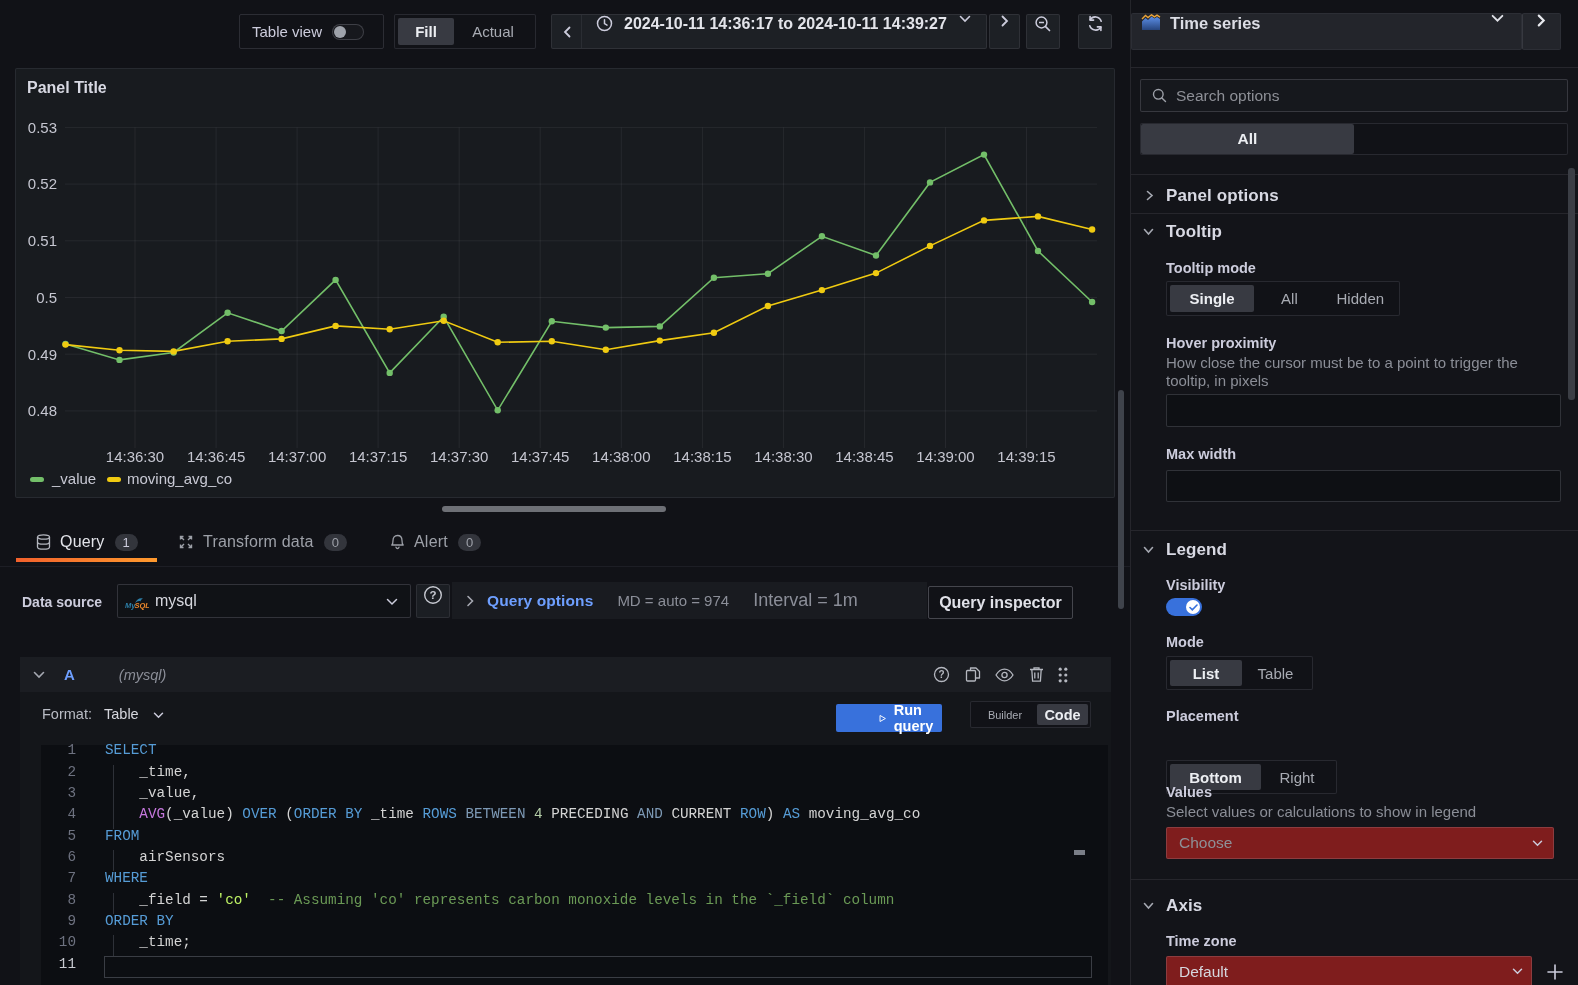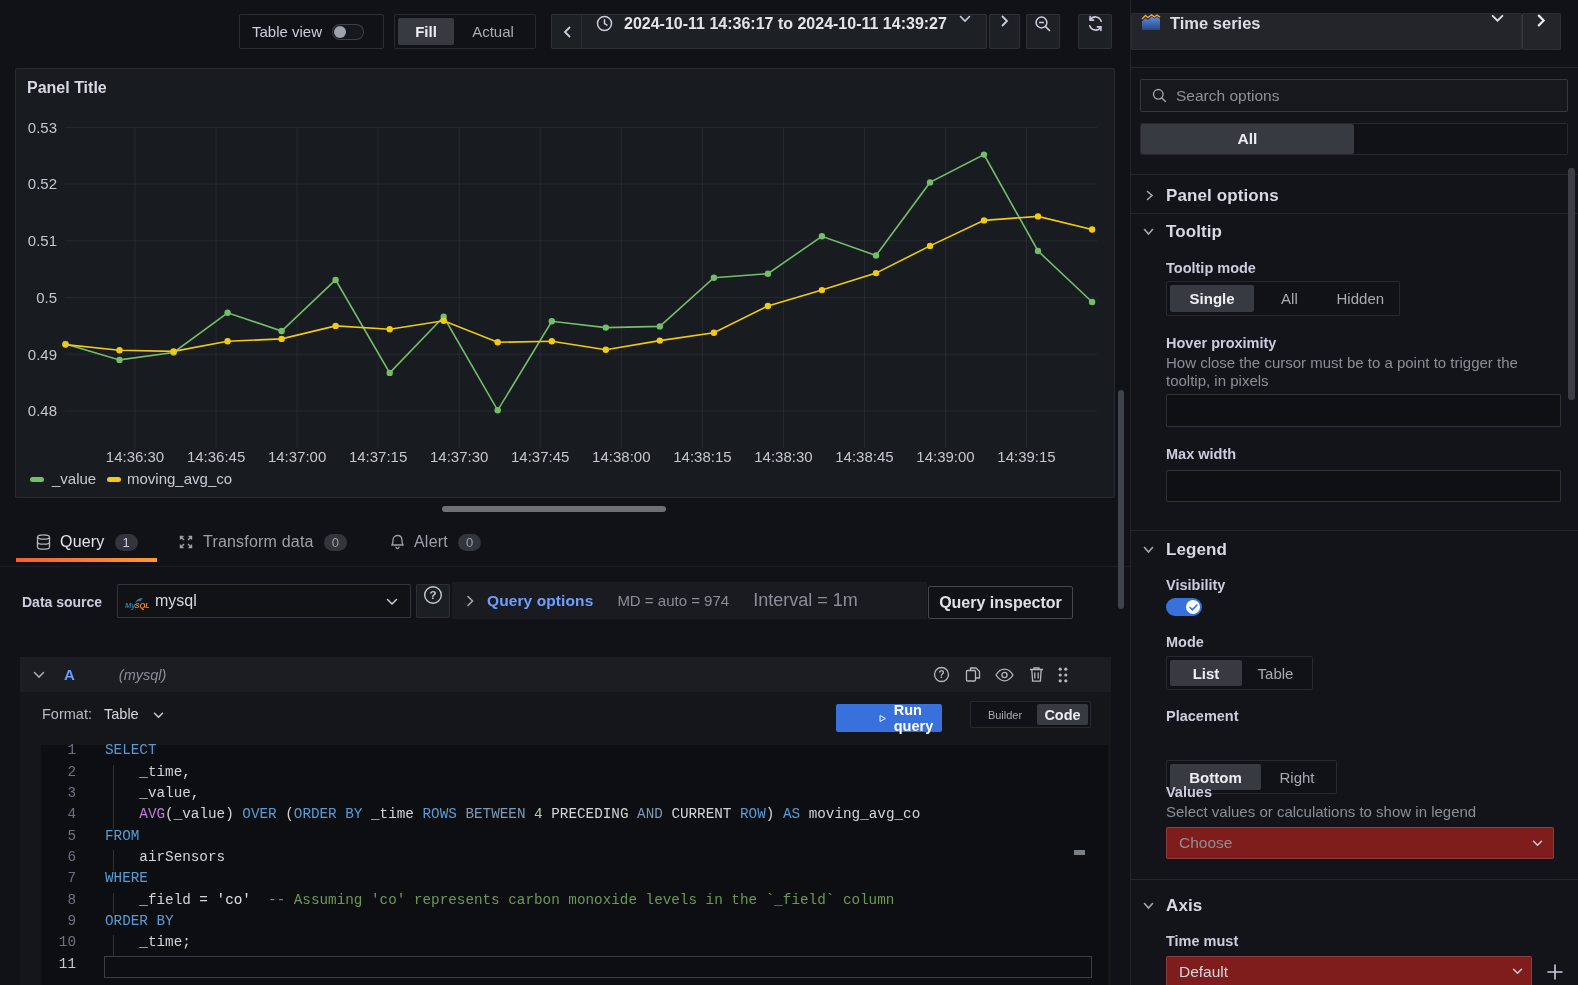--- a/index.html
+++ b/index.html
@@ -30,21 +30,21 @@
 
 .lbl14 { font-size:14px; font-weight:600; color:#ccccdc; }
 .input { position:absolute; background:#101216; border:1px solid rgba(204,204,220,0.18);
   border-radius:2px; }
 
 .codeline { position:absolute; white-space:pre; font-family:"Liberation Mono", monospace;
   font-size:14.3px; color:#d4d4d4; }
 .gut { position:absolute; width:36px; text-align:right; font-family:"Liberation Mono", monospace;
   font-size:14.3px; color:#6e7280; }
 .kw { color:#569cd6; } .kw2 { color:#7d99b5; } .fn { color:#c678dd; }
-.num { color:#b5cea8; } .str { color:#e5e5e5; } .com { color:#6a9955; }
+.num { color:#b5cea8; } .str { color:#bef264; } .com { color:#6a9955; }
 
 #sidebar { position:absolute; left:1130px; top:67px; width:448px; height:918px;
   border-left:1px solid rgba(204,204,220,0.10); background:#131419; }
 #sidebartop { position:absolute; left:1130px; top:0; width:448px; height:67px;
   border-left:1px solid rgba(204,204,220,0.10); }
 .shead { position:absolute; font-size:17px; font-weight:bold; color:#d8d9e3; left:1166px; letter-spacing:0.1px; }
 .slbl { position:absolute; font-size:14.5px; font-weight:bold; color:#ccccdc; left:1166px; }
 .sdesc { position:absolute; font-size:15px; color:#8b8e97; left:1166px; }
 .chev { position:absolute; color:#a5a8b1; }
 .divider { position:absolute; left:1131px; width:447px; height:1px; background:rgba(204,204,220,0.10); }
@@ -418,21 +418,21 @@
   <span style="margin-left:12px; font-size:15.5px; color:#8e9097;">Choose</span>
 </div>
 <svg class="abs" style="left:1532px; top:840px;" width="11" height="7" viewBox="0 0 11 7">
     <path d="M1.5 1.2 L5.5 5.2 L9.5 1.2" stroke="#ccccdc" stroke-width="1.5" fill="none" stroke-linecap="round"></path>
   </svg>
 <div class="divider" style="top:879px;"></div>
 <svg class="chev" style="left:1143px; top:902px;" width="11" height="8" viewBox="0 0 11 8">
     <path d="M1.5 1.5 L5.5 6 L9.5 1.5" stroke="#a5a8b1" stroke-width="1.6" fill="none" stroke-linecap="round"></path>
   </svg>
 <span class="shead" style="top:896px;">Axis</span>
-<span class="slbl" style="top:933px;">Time must</span>
+<span class="slbl" style="top:933px;">Time zone</span>
 <div class="sel" style="left:1166px; top:956px; width:366px; height:32px;">
   <span style="margin-left:12px; font-size:15.5px; color:#d6d7de;">Default</span>
 </div>
 <svg class="abs" style="left:1512px; top:968px;" width="11" height="7" viewBox="0 0 11 7">
     <path d="M1.5 1.2 L5.5 5.2 L9.5 1.2" stroke="#ccccdc" stroke-width="1.5" fill="none" stroke-linecap="round"></path>
   </svg>
 <svg class="abs" style="left:1546px; top:963px;" width="18" height="18" viewBox="0 0 18 18">
     <path d="M9 2 V16 M2 9 H16" stroke="#ccccdc" stroke-width="1.6" stroke-linecap="round"></path>
   </svg>
 

